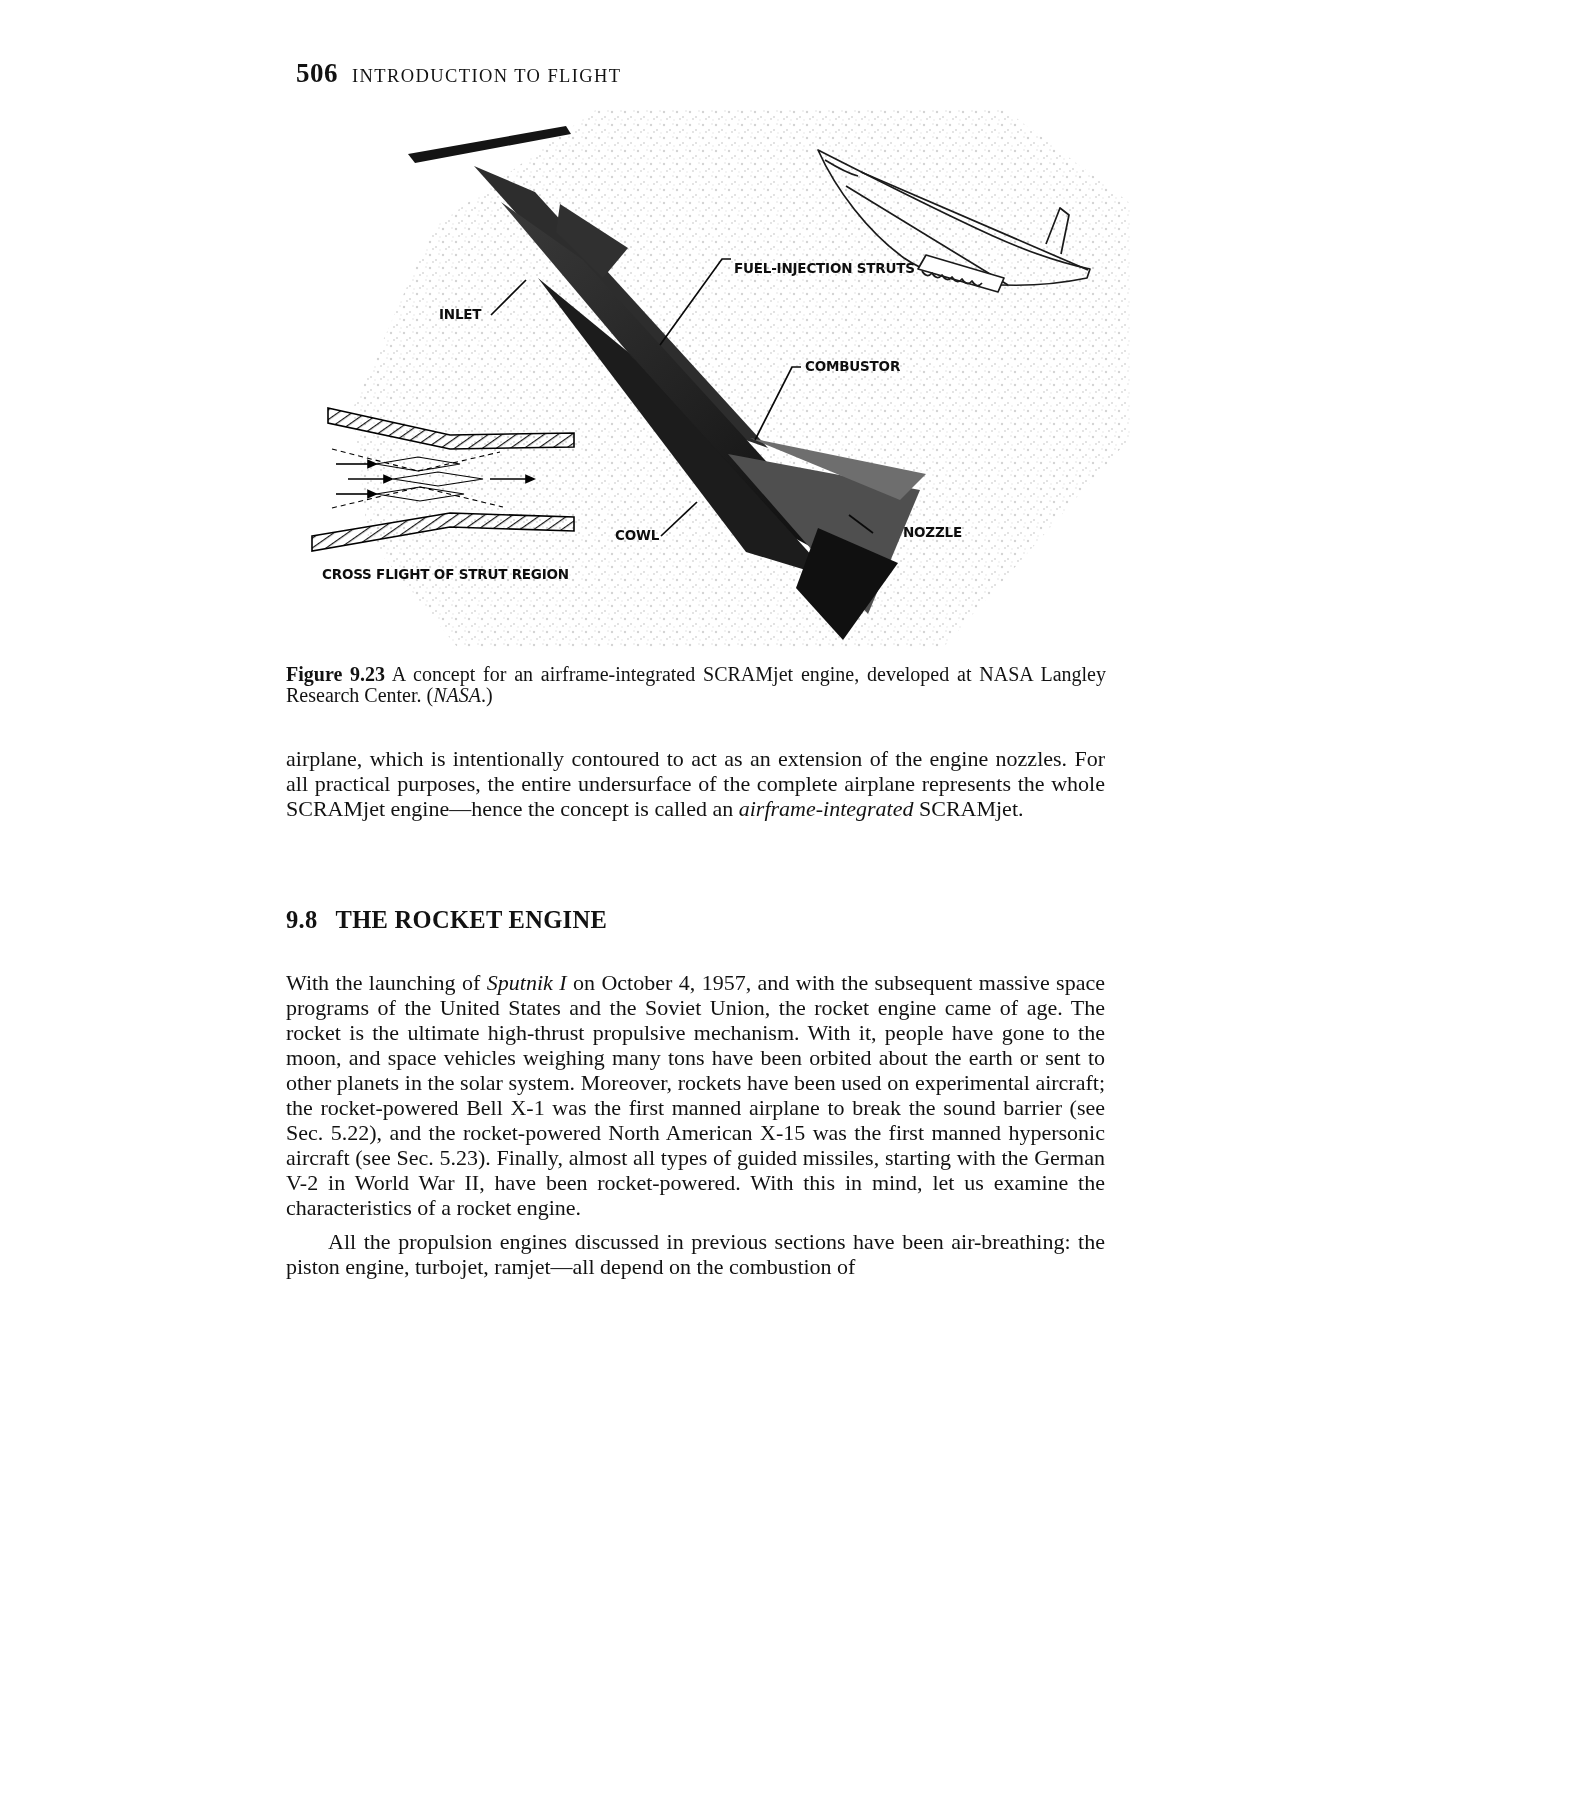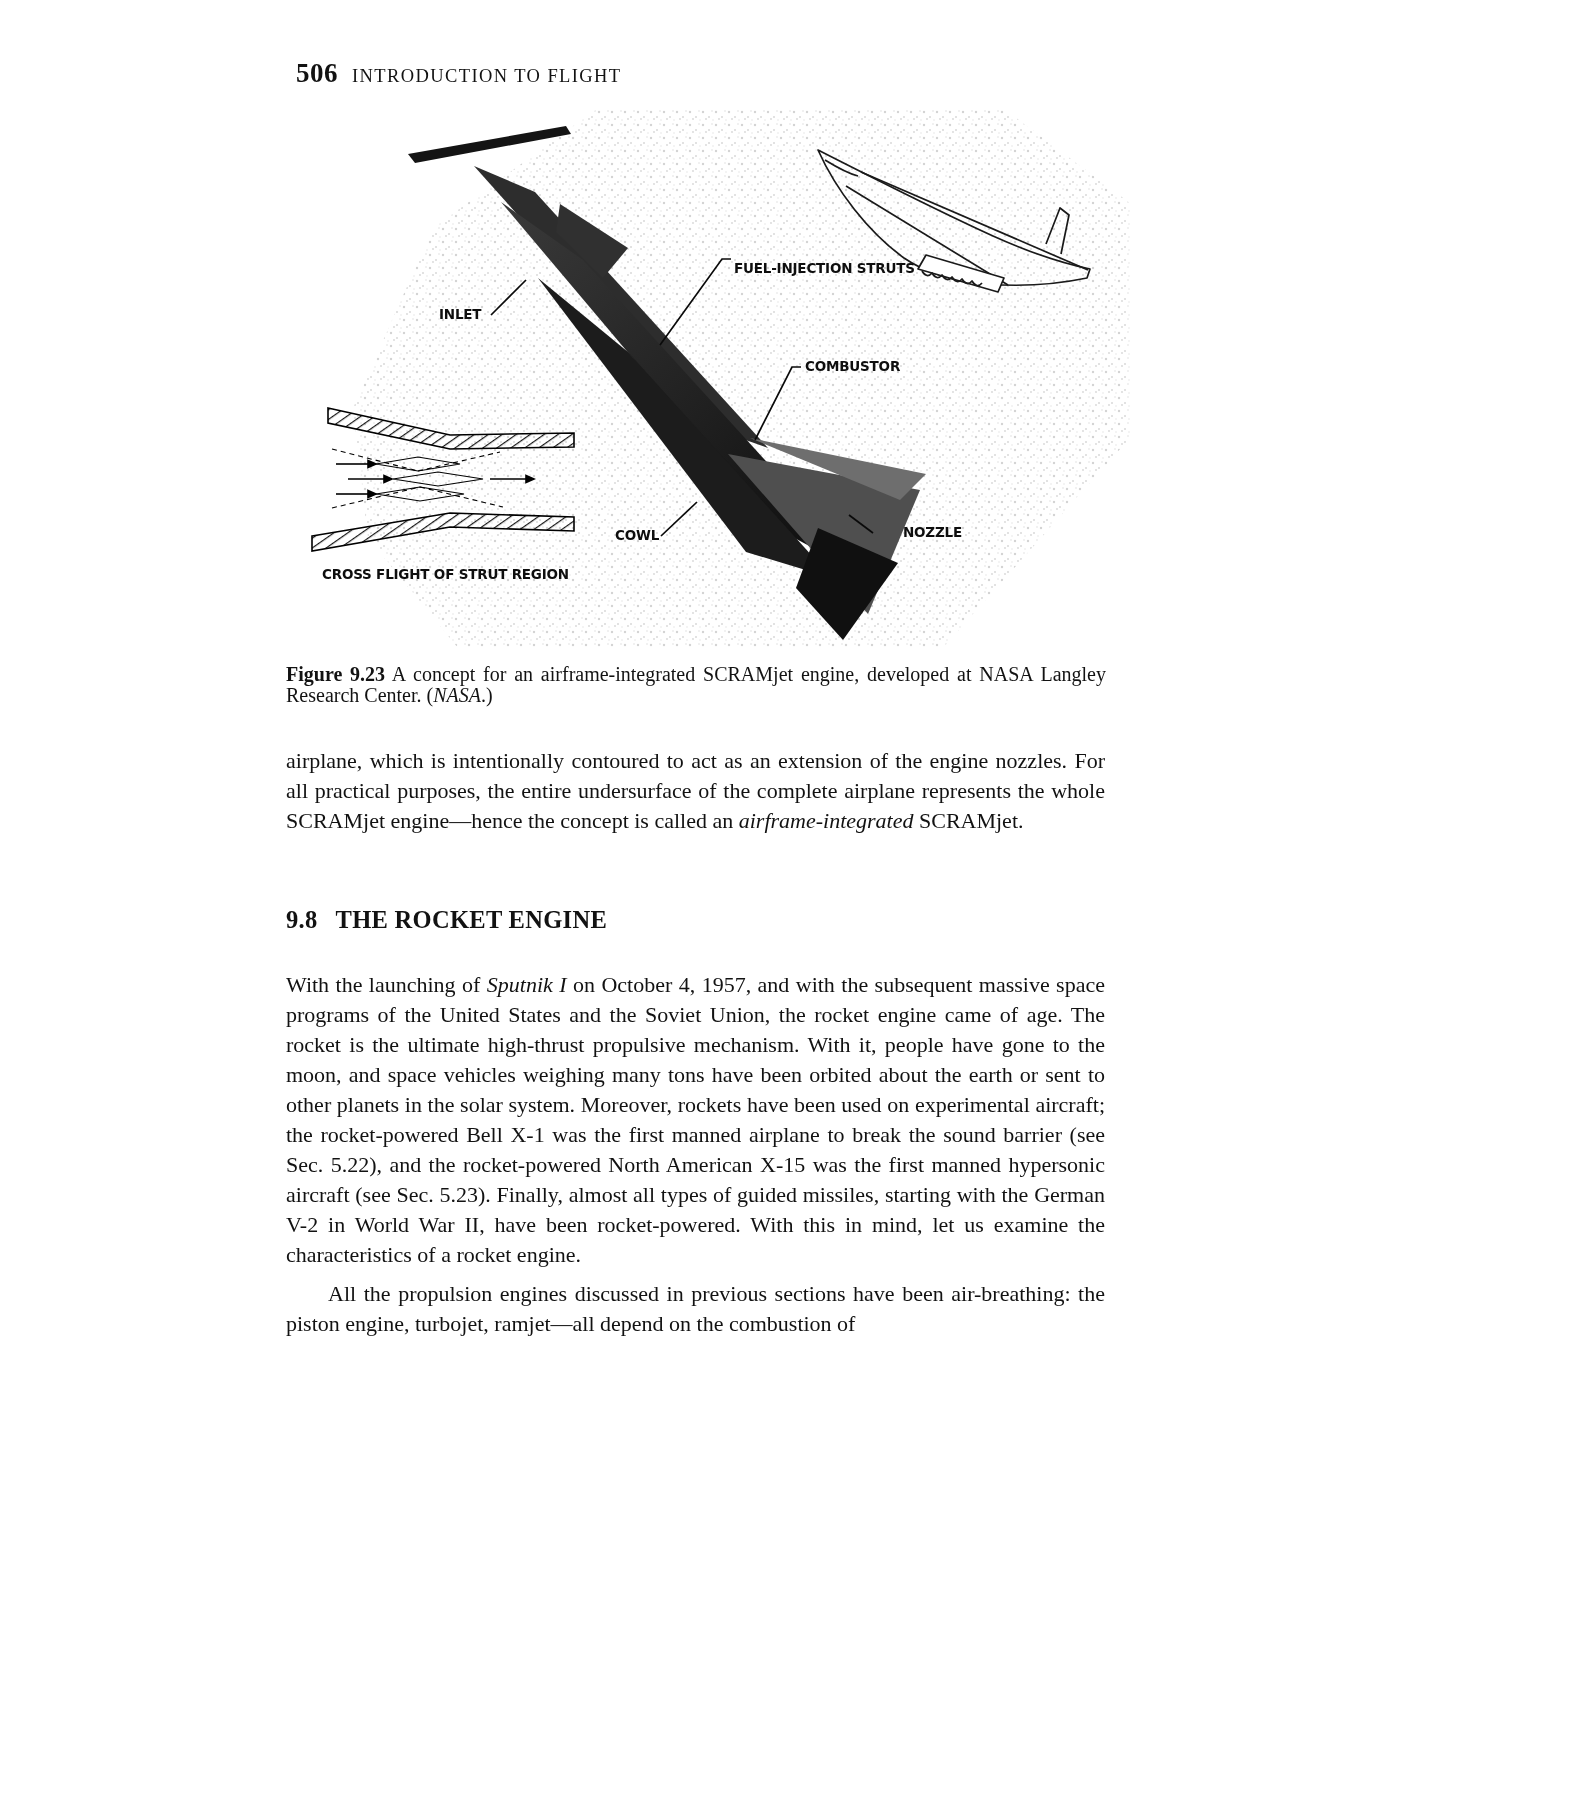--- a/index.html
+++ b/index.html
@@ -24,21 +24,21 @@
   .caption {
     position:absolute; left:286px; top:652px; width:820px;
     font-size:20px; line-height:21px; text-align:justify;margin-top:12px;
   }
   .cap-bold { font-weight:bold; }
   .cap-italic { font-style:italic; }
 
   
   .body-block {
     position:absolute; left:286px; width:819px;
-    font-size:22px; line-height:30px; text-align:justify;
+    font-size:22px; line-height:25px; text-align:justify;
   }
   #para1 { top:746px; }
   .section-heading {
     position:absolute; left:286px; top:906px;
     font-size:24.5px; font-weight:bold; letter-spacing:0.3px; white-space:nowrap;
   }
   .heading-title { margin-left:18px;font-family:Liberation Serif, serif; }
   #para23 { top:970px; }
   .italic { font-style:italic; }
   .indent { text-indent:42px;margin-top:9px; }

